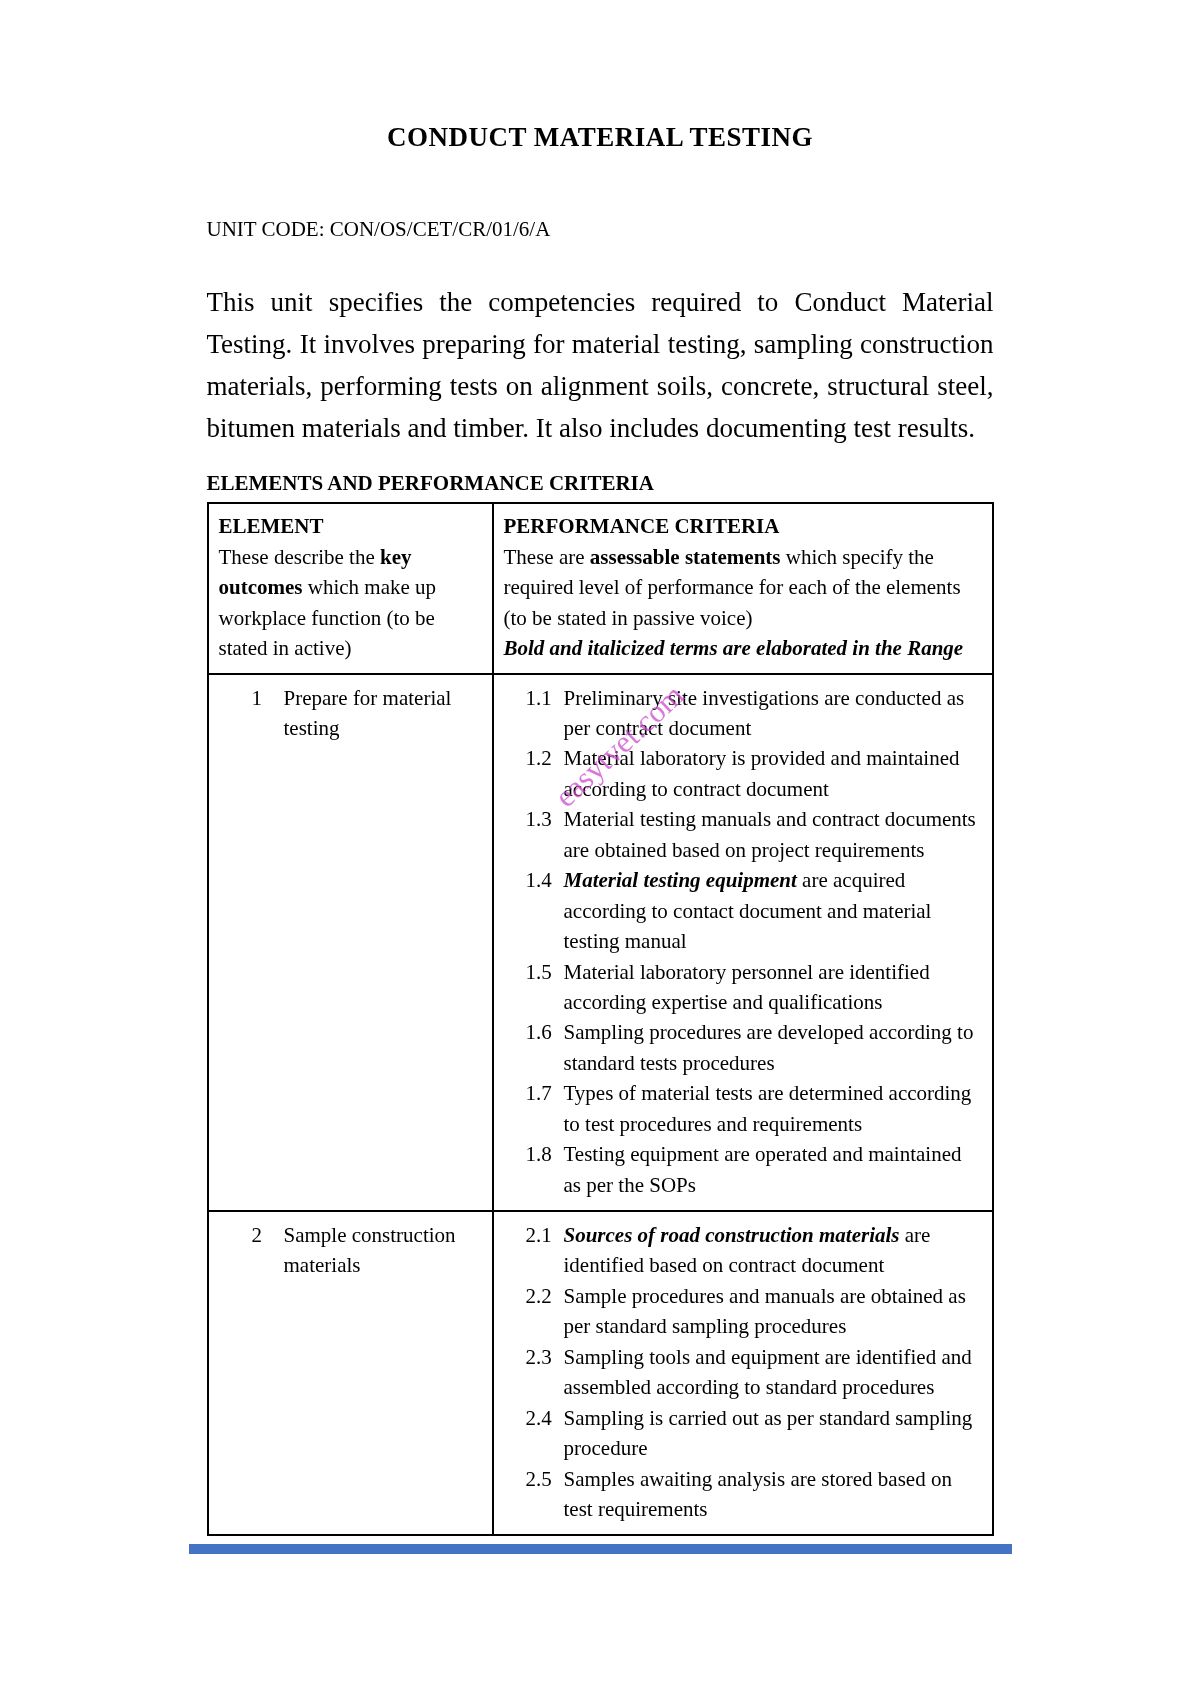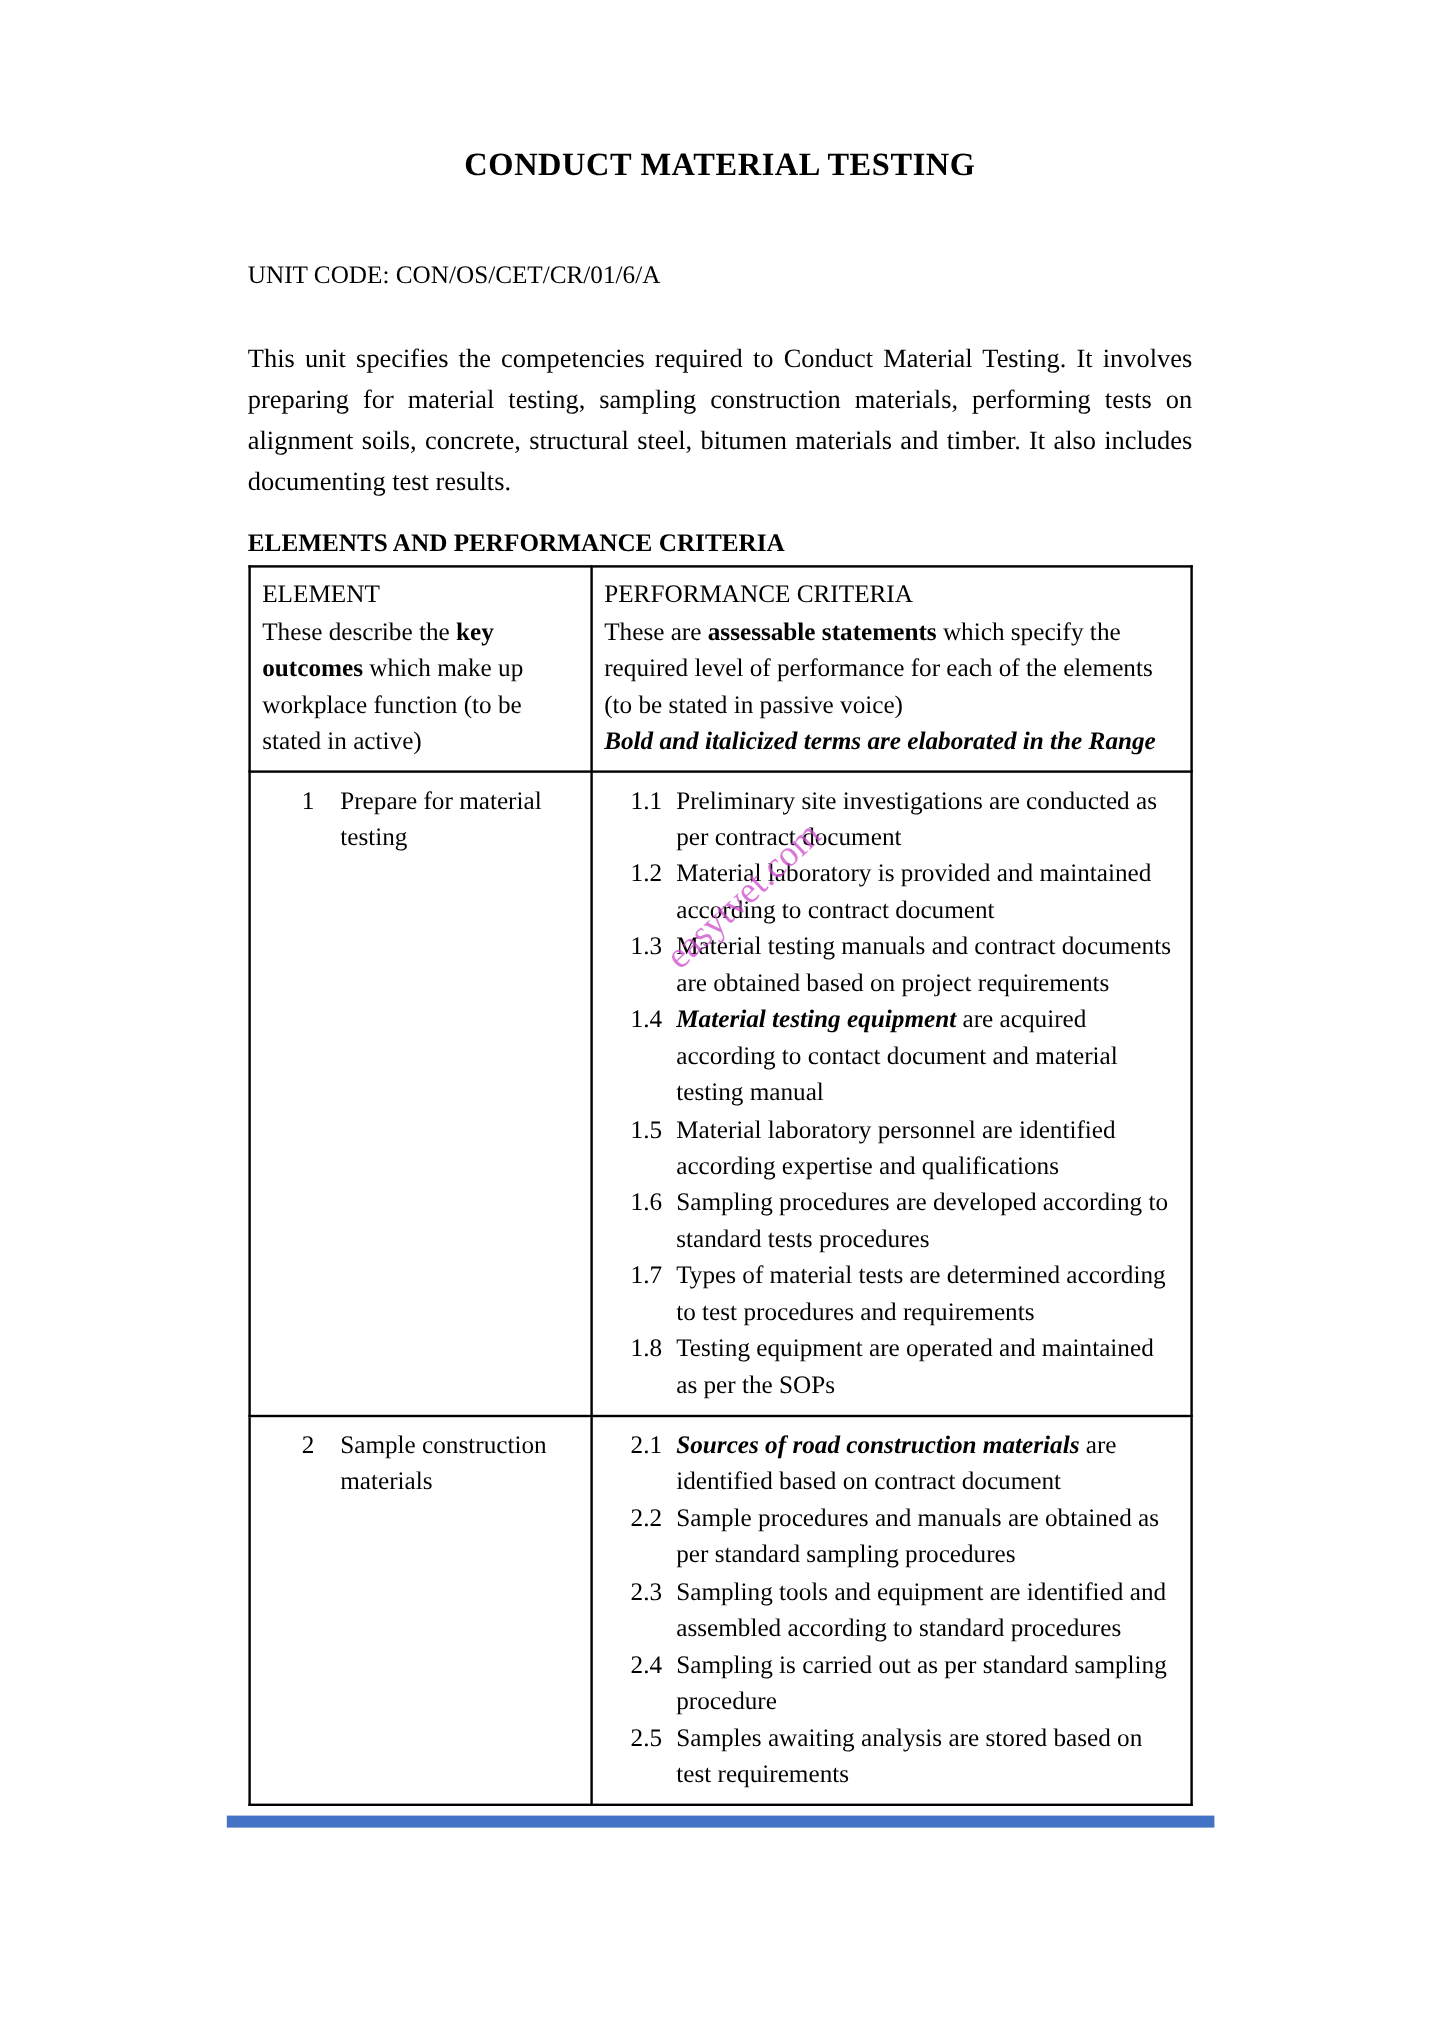--- a/index.html
+++ b/index.html
@@ -17,21 +17,21 @@
     text-align: center;
     font-size: 27px;
     font-weight: bold;
     letter-spacing: 0.5px;
     margin-bottom: 64px;
   }
   .unit-code-line { font-size: 21px; margin-bottom: 40px; }
   .unit-code-line .lbl { font-weight: normal; }
   .section-heading { font-size: 21px; font-weight: bold; margin-bottom: 8px; }
   .unit-desc-para {
-    font-size: 22px;
+    font-size: 27px;
     line-height: 1.55;
     text-align: justify;
     margin-bottom: 22px;
   }
   .elements-heading { font-size: 21px; font-weight: bold; margin-bottom: 6px; }
 
   table.criteria-table {
     width: 100%;
     border-collapse: collapse;
     table-layout: fixed;
@@ -40,21 +40,21 @@
     border: 2px solid #000;
     vertical-align: top;
     font-size: 21px;
     line-height: 1.45;
     text-align: left;
     font-weight: normal;
   }
   .col-element { width: 285px; }
   .col-criteria { width: auto; }
   th.hdr-cell, td.hdr-cell { padding: 7px 10px 9px 10px; }
-  .cell-title { font-weight: normal; }
+  .cell-title { font-weight: bold; }
   .bold { font-weight: bold; }
   .bold-italic { font-weight: bold; font-style: italic; }
 
   .element-cell { padding: 8px 10px 8px 43px; }
   .element-item { display: flex; }
   .element-num { width: 32px; flex: 0 0 32px; }
   .element-label { flex: 1; }
 
   .criteria-cell { padding: 8px 12px 10px 32px; }
   .crit-item { display: flex; }

